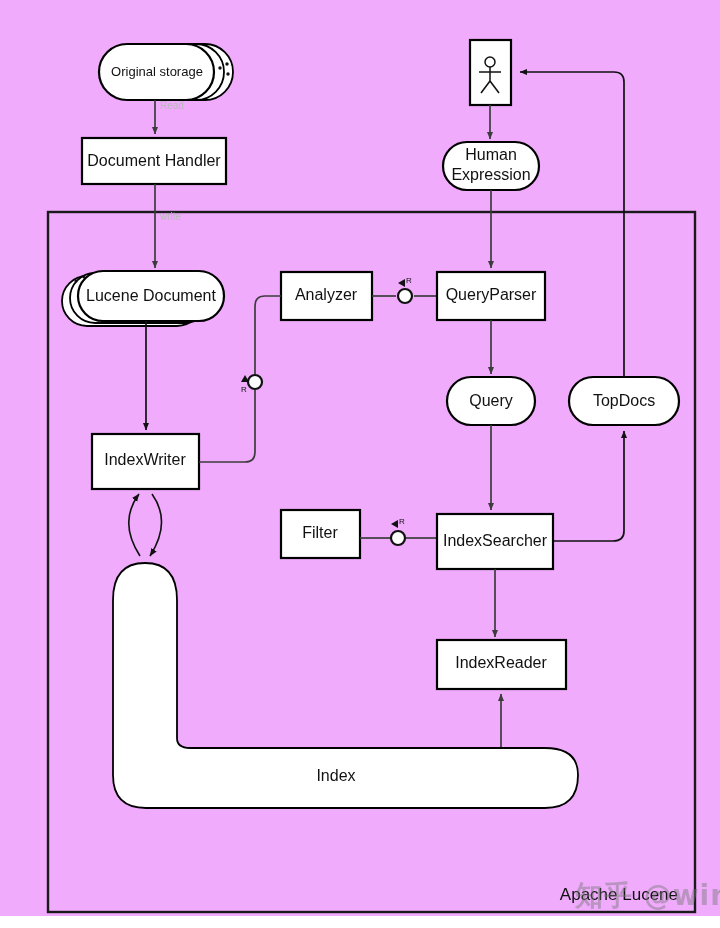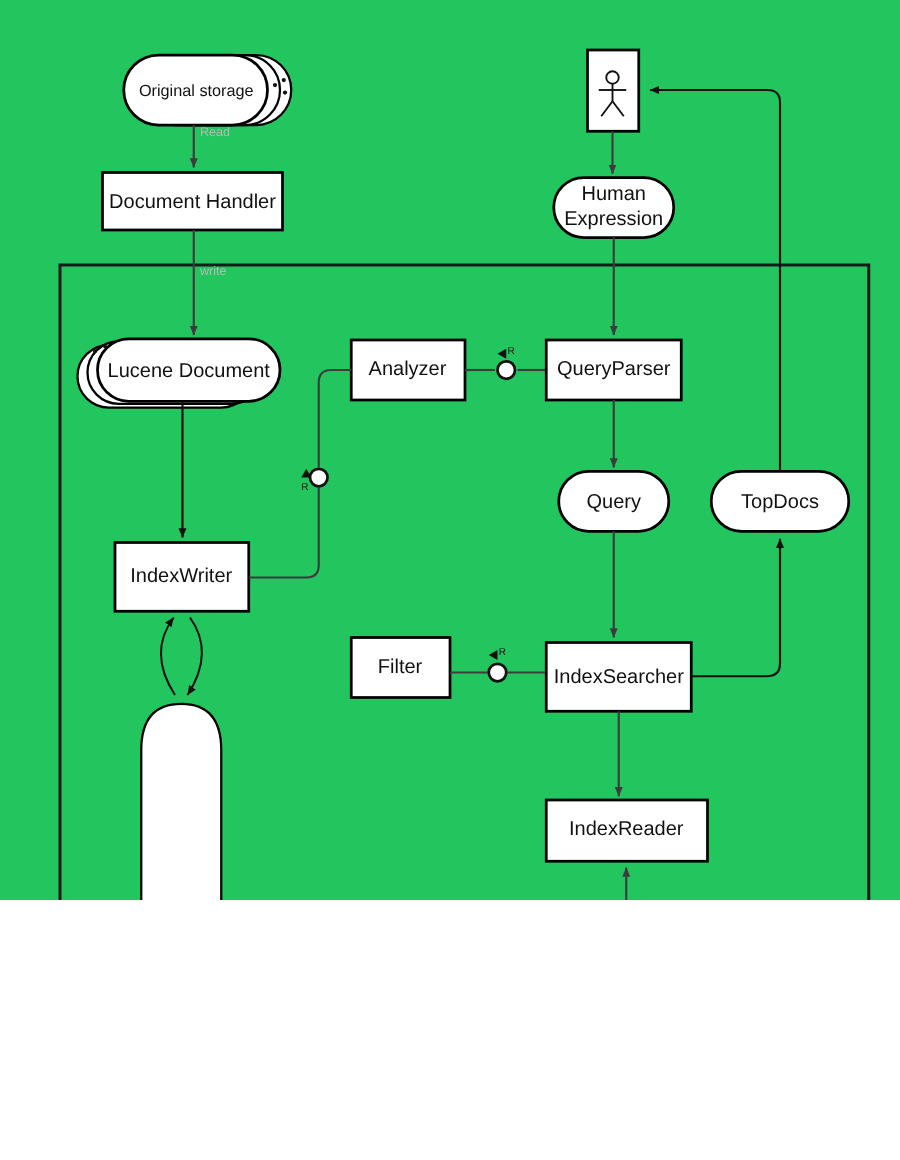--- a/index.html
+++ b/index.html
@@ -6,22 +6,22 @@
     margin: 0;
     padding: 0;
     background: #ffffff;
   }
   body {
     font-family: "Liberation Sans", sans-serif;
   }
   #diagram-root {
     position: relative;
     width: 720px;
-    height: 720px;
-    background: #22c55e;
+    height: 916px;
+    background: #f0abfc;
     overflow: hidden;
   }
   svg#diagram {
     display: block;
     width: 720px;
     height: 928px;
   }
   .node-shape {
     fill: #ffffff;
     stroke: #000000;

